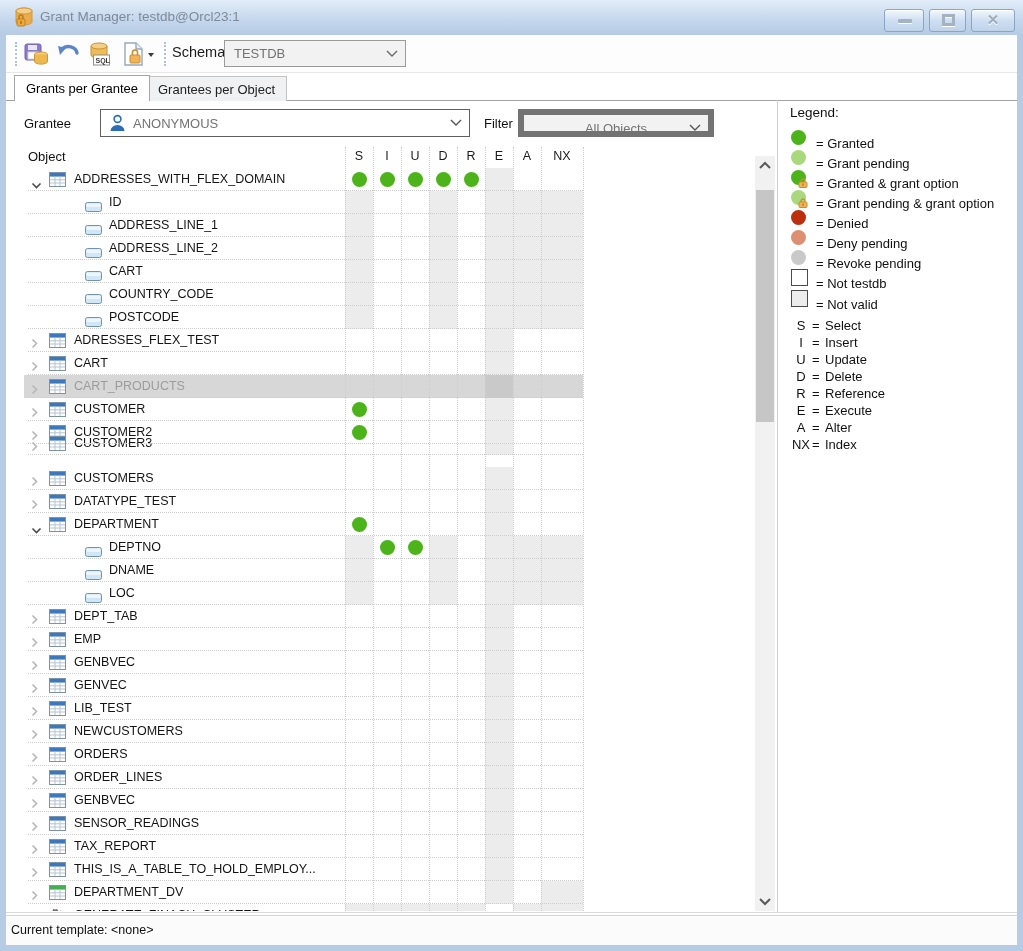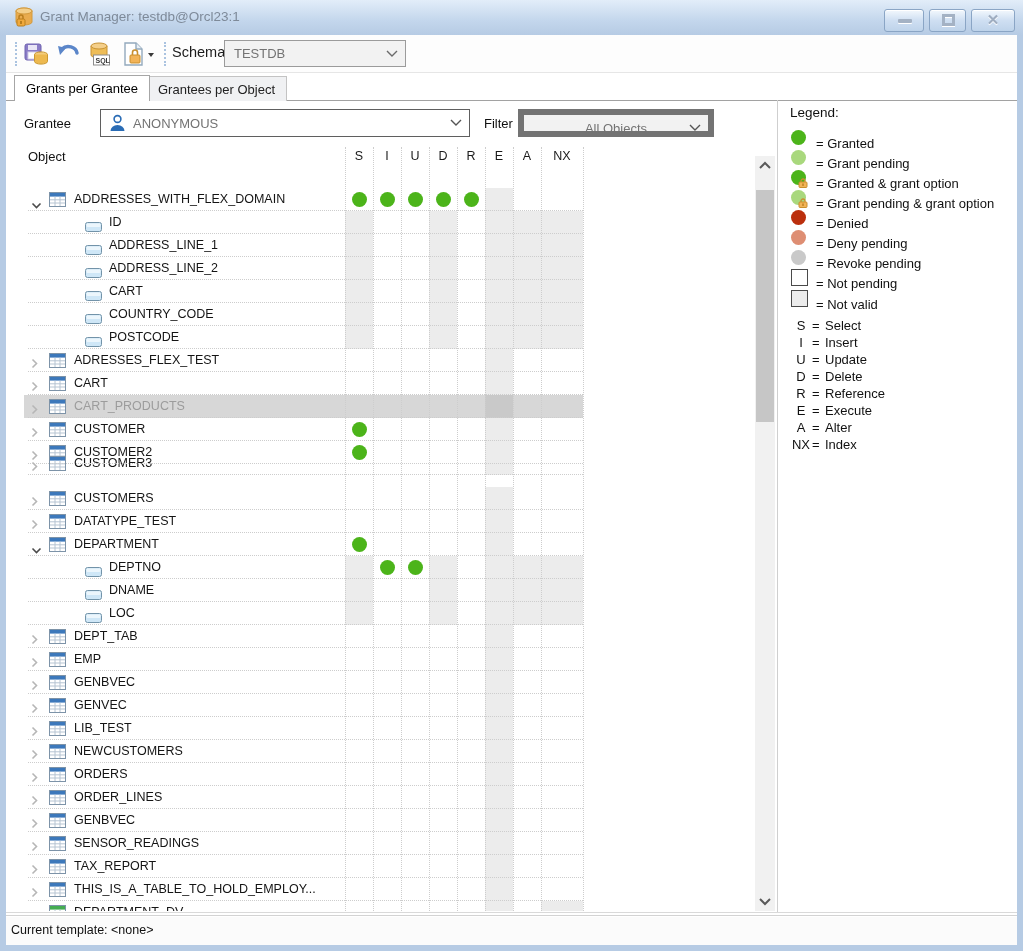--- a/index.html
+++ b/index.html
@@ -42,21 +42,21 @@
   #filter-combo { left:512px; top:74px; width:196px; height:28px; border:6px solid #737373; }
   #filter-combo .val { left:0; width:100%; text-align:center; top:6px; }
   #person-icon { position:absolute; left:6px; top:3px; }
 
   
   #grid { position:absolute; left:18px; top:112px; width:560px; height:764px; overflow:hidden; }
   #grid .vline { position:absolute; top:0; bottom:0; width:0; border-left:1px dotted #cdcdcd; z-index:5; }
   #object-header { position:absolute; left:4px; top:2px; font-size:13px; color:#111; }
   .colhdr { position:absolute; top:2px; font-size:12.5px; color:#1a1a1a; transform:translateX(-50%); }
   #rows { position:absolute; left:0; top:21px; width:560px; height:743px; }
-  .row { position:absolute; left:0; width:559px; height:23px;margin-top:20px; }
+  .row { position:absolute; left:0; width:559px; height:23px; }
   .row .sep { position:absolute; left:4px; right:0; bottom:0; border-bottom:1px dotted #cdcdcd; z-index:6; }
   .row.selected { background:#d7d7d7; }
   .row .chev { position:absolute; top:7px; z-index:2; }
   .row .obj-icon { position:absolute; z-index:2; }
   .row .lbl { position:absolute; top:0; line-height:23px; font-size:12.5px; color:#141414; white-space:nowrap; z-index:2; }
   .row.selected .lbl { color:#9c9c9c; }
   .cell-gray { position:absolute; top:0; height:23px; background:#ececec; z-index:1; }
   .row.selected .cell-gray { background:#c9c9c9; }
   .dot { position:absolute; top:4px; width:15px; height:15px; border-radius:50%; background:#4cb41a; z-index:2; }
 
@@ -780,21 +780,21 @@
         <div class="leg-item">
           <span class="leg-swatch" style="background: rgb(222, 142, 115);"></span>
           <span class="leg-label">= Deny pending</span>
         </div>
         <div class="leg-item">
           <span class="leg-swatch" style="background: rgb(201, 201, 201);"></span>
           <span class="leg-label">= Revoke pending</span>
         </div>
         <div class="leg-item sq">
           <span class="leg-swatch square" style="background: rgb(255, 255, 255);"></span>
-          <span class="leg-label">= Not pending</span>
+          <span class="leg-label">= Not testdb</span>
         </div>
         <div class="leg-item sq">
           <span class="leg-swatch square" style="background: rgb(236, 236, 236);"></span>
           <span class="leg-label">= Not valid</span>
         </div>
       </div>
     <div id="abbrevs">
         <div class="ab-row">
           <span class="ab-letter">S</span>
           <span class="ab-eq">=</span>

